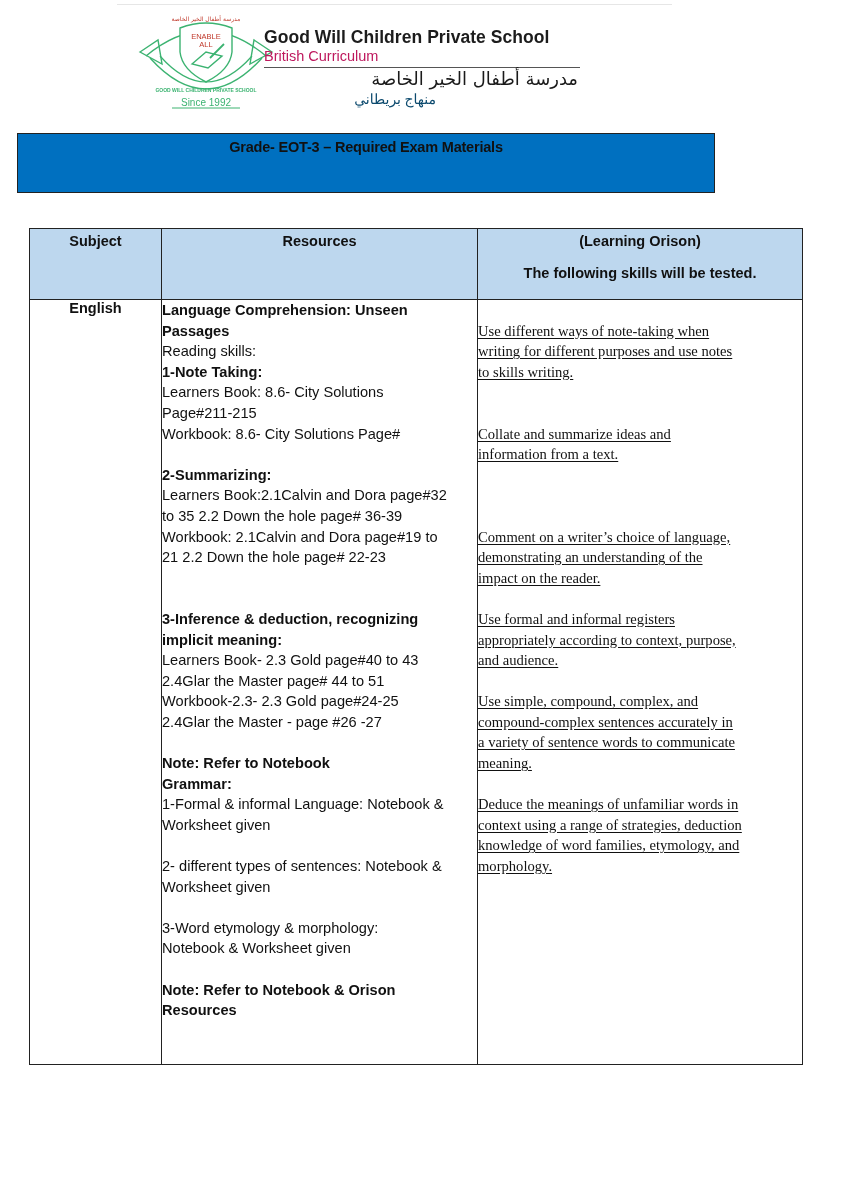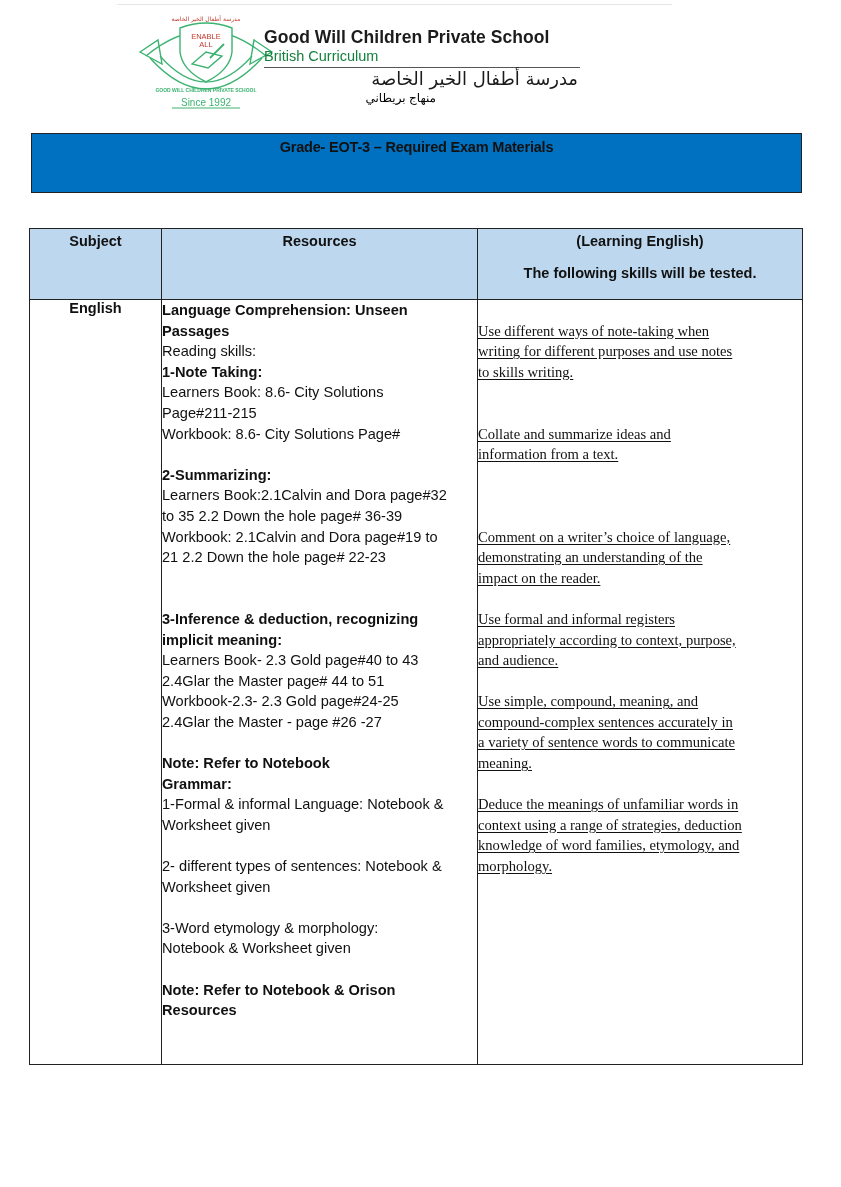--- a/index.html
+++ b/index.html
@@ -13,37 +13,37 @@
   
   .logo {
     position: absolute; left: 136px; top: 12px; width: 140px; height: 98px;
   }
   .logo svg { width: 140px; height: 98px; display: block; }
   .school-name {
     position: absolute; left: 264px; top: 27px; font-size: 17.5px; font-weight: bold;
     color: #1c1c1c; white-space: nowrap; letter-spacing: 0.05px;
   }
   .school-curr {
-    position: absolute; left: 264px; top: 48px; font-size: 14.5px; color: #15803d; white-space: nowrap;
+    position: absolute; left: 264px; top: 48px; font-size: 14.5px; color: #be185d; white-space: nowrap;
   }
   .header-rule {
     position: absolute; left: 264px; top: 67px; width: 316px; height: 1px; background: #555;
   }
   .school-ar {
     position: absolute; right: 263px; top: 68px; font-size: 18px; color: #1a1a1a;
     direction: rtl; white-space: nowrap; font-family: "DejaVu Sans", sans-serif;
   }
   .school-ar-sub {
-    position: absolute; right: 405px; top: 91px; font-size: 12px; color: #000000;
-    direction: rtl; white-space: nowrap; font-family: Liberation Sans, sans-serif;
+    position: absolute; right: 405px; top: 91px; font-size: 14px; color: #0c4a6e;
+    direction: rtl; white-space: nowrap; font-family: Liberation Serif, serif;
   }
 
   
   .title-bar {
-    position: absolute; left: 31px; top: 133px; width: 771px; height: 60px;
+    position: absolute; left: 17px; top: 133px; width: 698px; height: 60px;
     background: #0070c0; border: 1.5px solid #222; box-sizing: border-box;
   }
   .title-bar span {
     display: block; text-align: center; margin-top: 5px; font-size: 14.5px; font-weight: bold;
     color: #111; font-family: "Liberation Sans Narrow", "Liberation Sans", sans-serif; letter-spacing: -0.2px;
   }
 
   
   table.materials {
     position: absolute; left: 29px; top: 228px; width: 773px;
@@ -115,21 +115,21 @@
   <thead>
     <tr>
       <th>
         <div class="hcell">Subject</div>
       </th>
       <th>
         <div class="hcell">Resources</div>
       </th>
       <th>
         <div class="hcell">
-          <div>(Learning English)</div>
+          <div>(Learning Orison)</div>
           <div class="line2">The following skills will be tested.</div>
         </div>
       </th>
     </tr>
   </thead>
   <tbody>
     <tr>
       <td class="subject-cell">English</td>
 
       <td class="resources-cell">
@@ -179,21 +179,21 @@
         <div class="gap2"></div>
         <div class="gap"></div>
         <div class="target">Comment on a writer’s choice of language,</div>
         <div class="target">demonstrating an understanding of the</div>
         <div class="target">impact on the reader.</div>
         <div class="gap"></div>
         <div class="target">Use formal and informal registers</div>
         <div class="target">appropriately according to context, purpose,</div>
         <div class="target">and audience.</div>
         <div class="gap"></div>
-        <div class="target">Use simple, compound, meaning, and</div>
+        <div class="target">Use simple, compound, complex, and</div>
         <div class="target">compound-complex sentences accurately in</div>
         <div class="target">a variety of sentence words to communicate</div>
         <div class="target">meaning.</div>
         <div class="gap"></div>
         <div class="target">Deduce the meanings of unfamiliar words in</div>
         <div class="target">context using a range of strategies, deduction</div>
         <div class="target">knowledge of word families, etymology, and</div>
         <div class="target">morphology.</div>
       </td>
     </tr>

